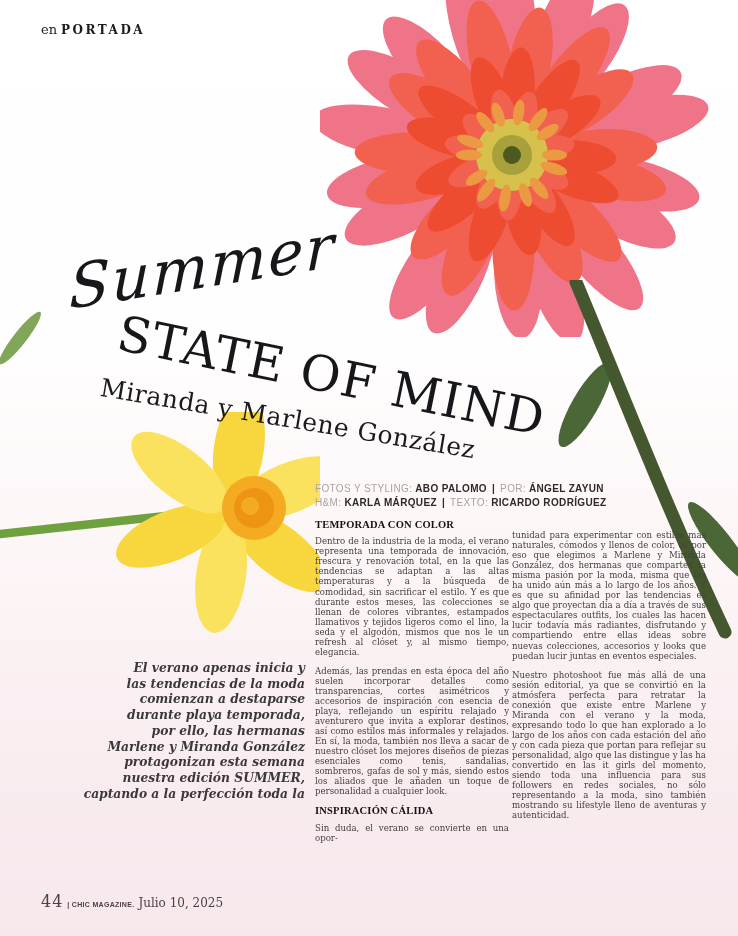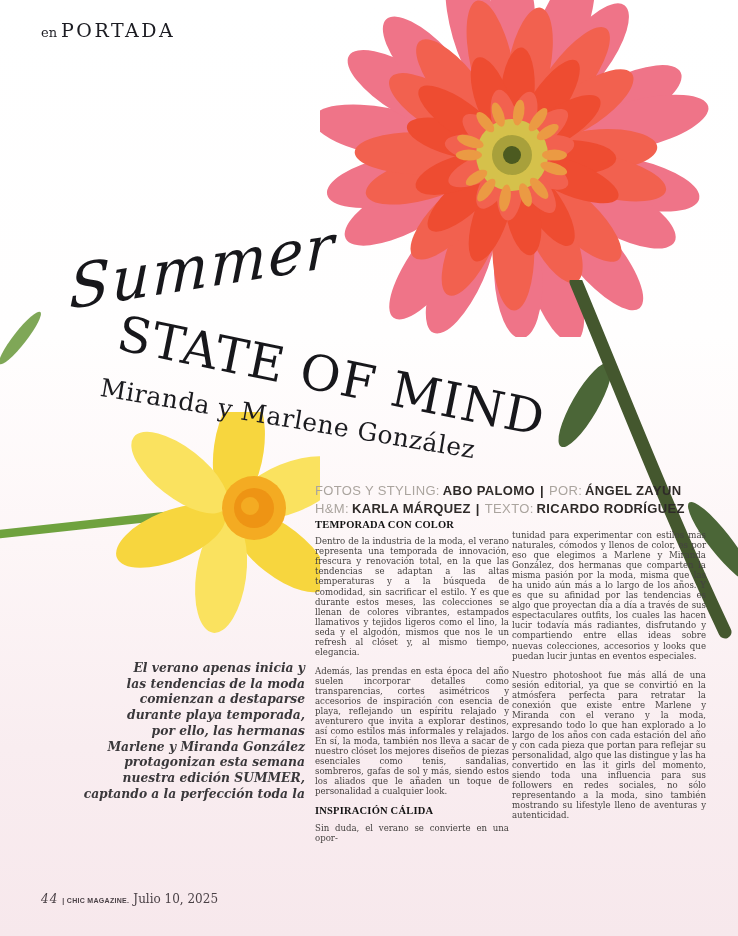--- a/index.html
+++ b/index.html
@@ -4,57 +4,57 @@
 <style>
   html,body{margin:0;padding:0;}
   body{
     width:738px;height:936px;position:relative;overflow:hidden;
     background:linear-gradient(180deg,#ffffff 0%,#fffefe 36%,#fdf6f7 58%,#f9edf0 80%,#f7e8ec 100%);
     font-family:"DejaVu Serif",serif;color:#1d1d22;
   }
   svg{position:absolute;display:block;}
   .kicker{position:absolute;left:41px;top:19px;white-space:nowrap;}
   .kicker .en{font-size:13px;margin-right:4px;color:var(--ink);}
-  .kicker .portada{font-size:19px;font-weight:400;letter-spacing:2.5px;color:var(--ink);}
+  .kicker .portada{font-size:12px;font-weight:700;letter-spacing:2.5px;color:var(--ink);}
 
   .title-script{
     position:absolute;left:70px;top:252px;font-size:60px;font-style:italic;
     transform:rotate(-9deg) skewX(-10deg);transform-origin:left top;
     color:#17171b;white-space:nowrap;letter-spacing:2px;
   }
   .title-main{
     position:absolute;left:124px;top:305px;font-size:49px;letter-spacing:1px;
     transform:rotate(11.5deg);transform-origin:left top;color:#17171b;white-space:nowrap;
   }
   .title-sub{
     position:absolute;left:103px;top:373px;font-size:25px;letter-spacing:0.5px;
     transform:rotate(9.5deg);transform-origin:left top;color:#1b1b1f;white-space:nowrap;
   }
 
   .credits{position:absolute;left:315px;top:483px;font-family:"Liberation Sans",sans-serif;
-    font-size:13px;letter-spacing:0.35px;white-space:nowrap;}
+    font-size:10px;letter-spacing:0.35px;white-space:nowrap;}
   .credit-line{margin-bottom:3px;}
   .c-label{color:var(--label-gray);margin-right:3px;}
   .c-name{font-weight:700;color:#2e2a28;margin-right:5px;}
   .c-sep{font-weight:700;color:#2e2a28;margin-right:5px;}
 
   .col{position:absolute;width:194px;font-size:8.6px;line-height:1.17;
     text-align:justify;color:#454240;}
   .col1{left:315px;top:519px;}
   .col2{left:512px;top:530px;}
   .section-heading{font-family:Liberation Serif, serif;font-weight:700;font-size:10.5px;
     letter-spacing:0.2px;color:#121212;margin:0 0 5px 0;text-align:left;}
   .section-heading.second{margin-top:3px;}
   .col p{margin:0 0 9px 0;}
 
   .pull-quote{position:absolute;left:55px;top:660px;width:250px;text-align:right;
     font-weight:700;font-style:italic;font-size:12.3px;line-height:1.28;color:#3a383b;}
 
   .footer{position:absolute;left:41px;top:892px;display:flex;align-items:baseline;gap:4px;color:#4a4146;}
-  .f-num{font-size:12px;letter-spacing:1px;font-style:italic;}
+  .f-num{font-size:16px;letter-spacing:1px;}
   .f-mag{font-family:"Liberation Sans",sans-serif;font-weight:700;font-size:7px;letter-spacing:0.3px;}
   .f-date{font-size:12px;}
 </style>
 </head>
 <body>
 
 <svg id="coral-flower" style="left:320px;top:-15px;" width="420" height="352" viewBox="0 0 420 352">
     <ellipse cx="192" cy="44.5" rx="24" ry="67.5" fill="#ef7488" transform="rotate(0 192 170)"></ellipse>
     <ellipse cx="192" cy="40.028732085676964" rx="24" ry="71.97126791432304" fill="#ef7488" transform="rotate(21.70951952093532 192 170)"></ellipse>
     <ellipse cx="192" cy="47.39102853470435" rx="24" ry="64.60897146529565" fill="#ef7488" transform="rotate(36.90894204977605 192 170)"></ellipse>

